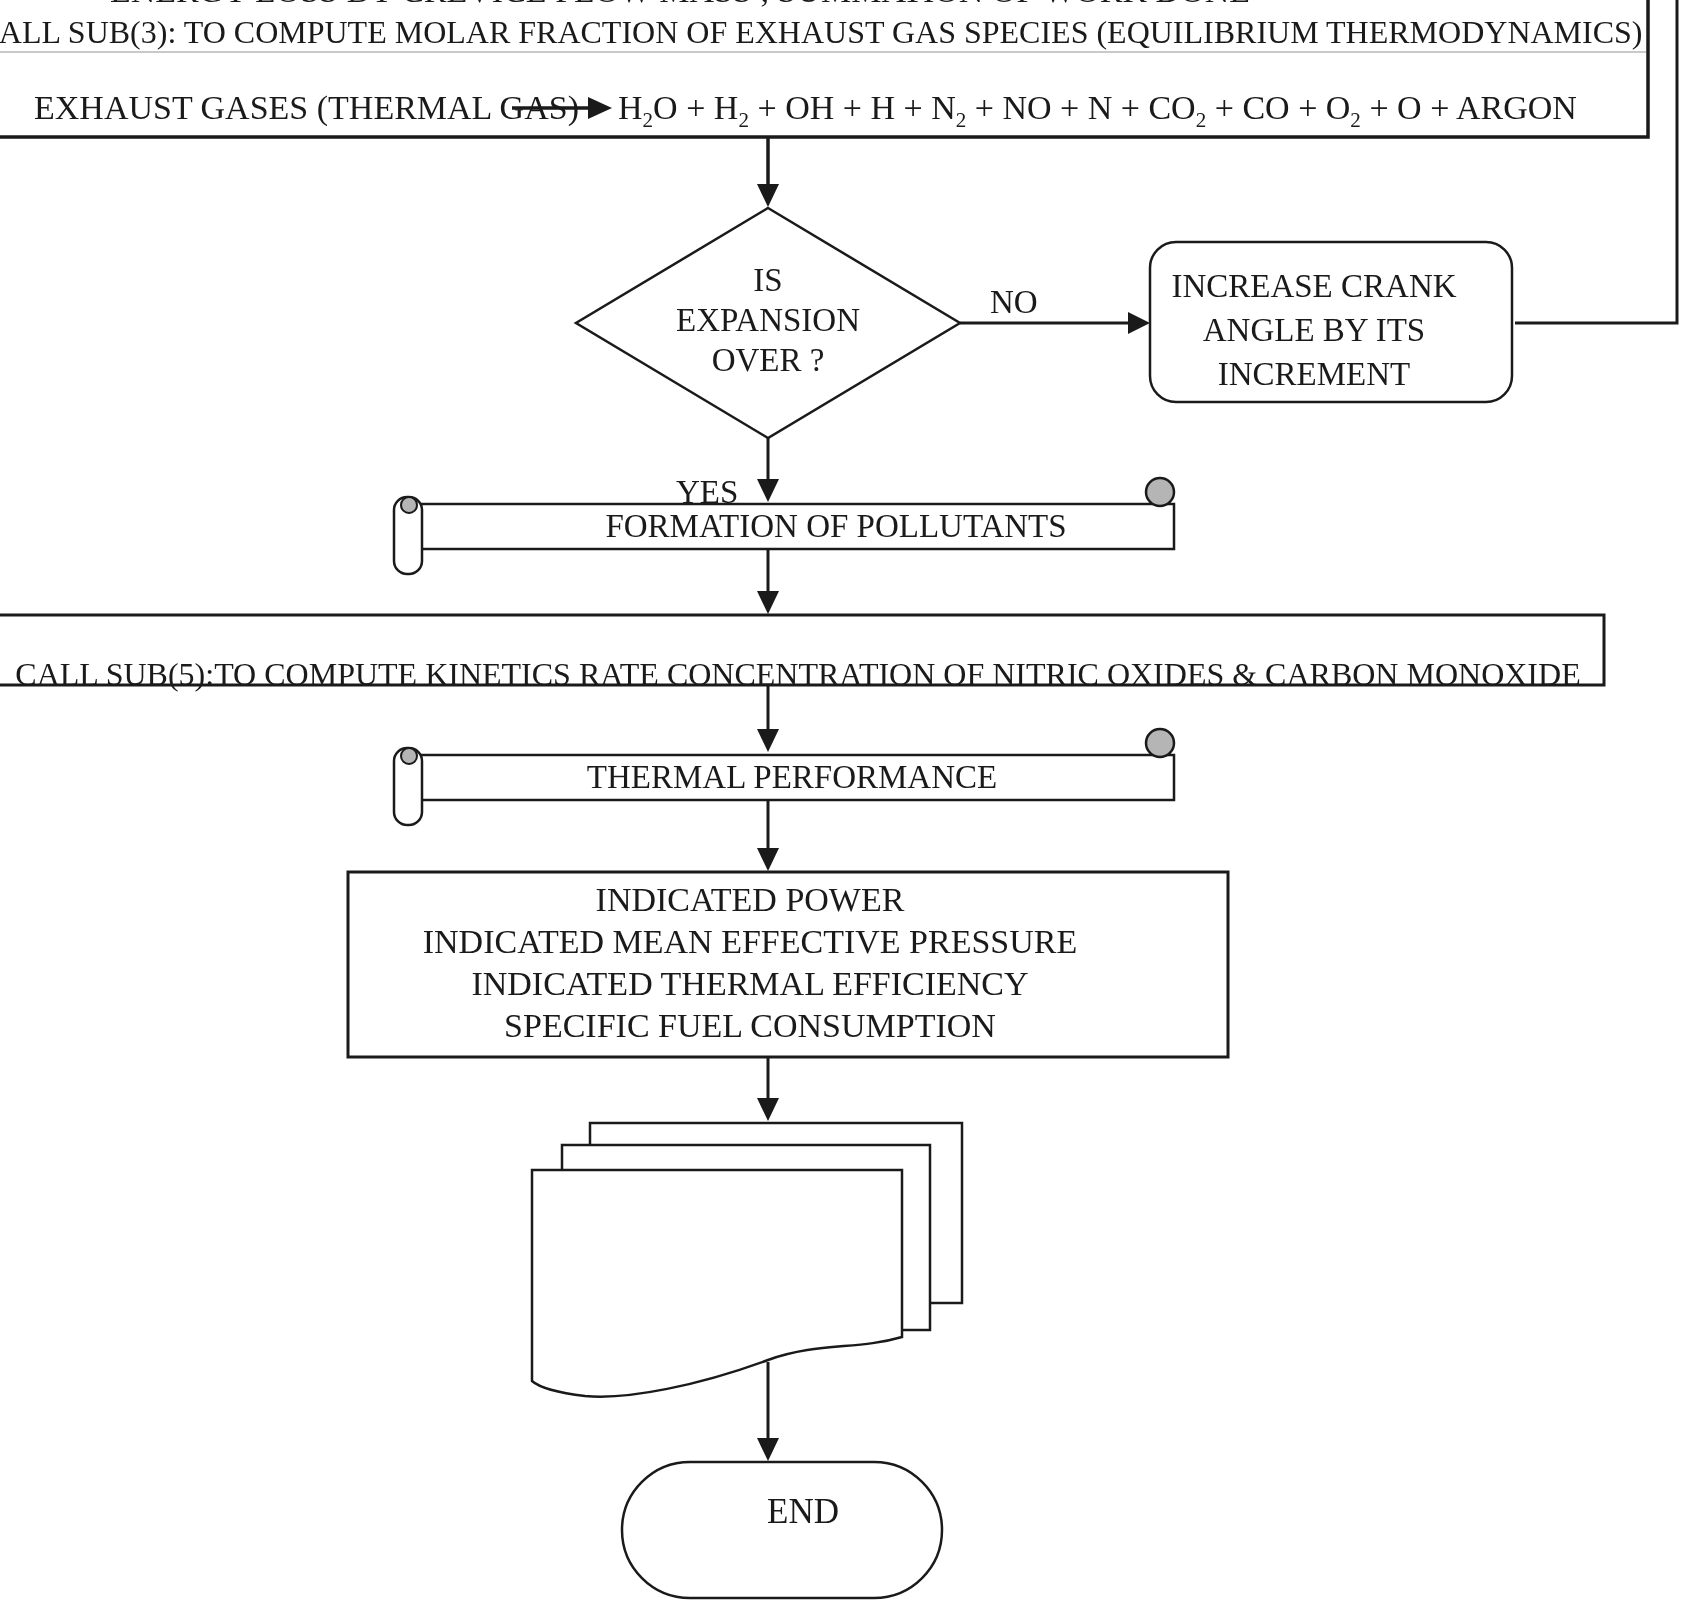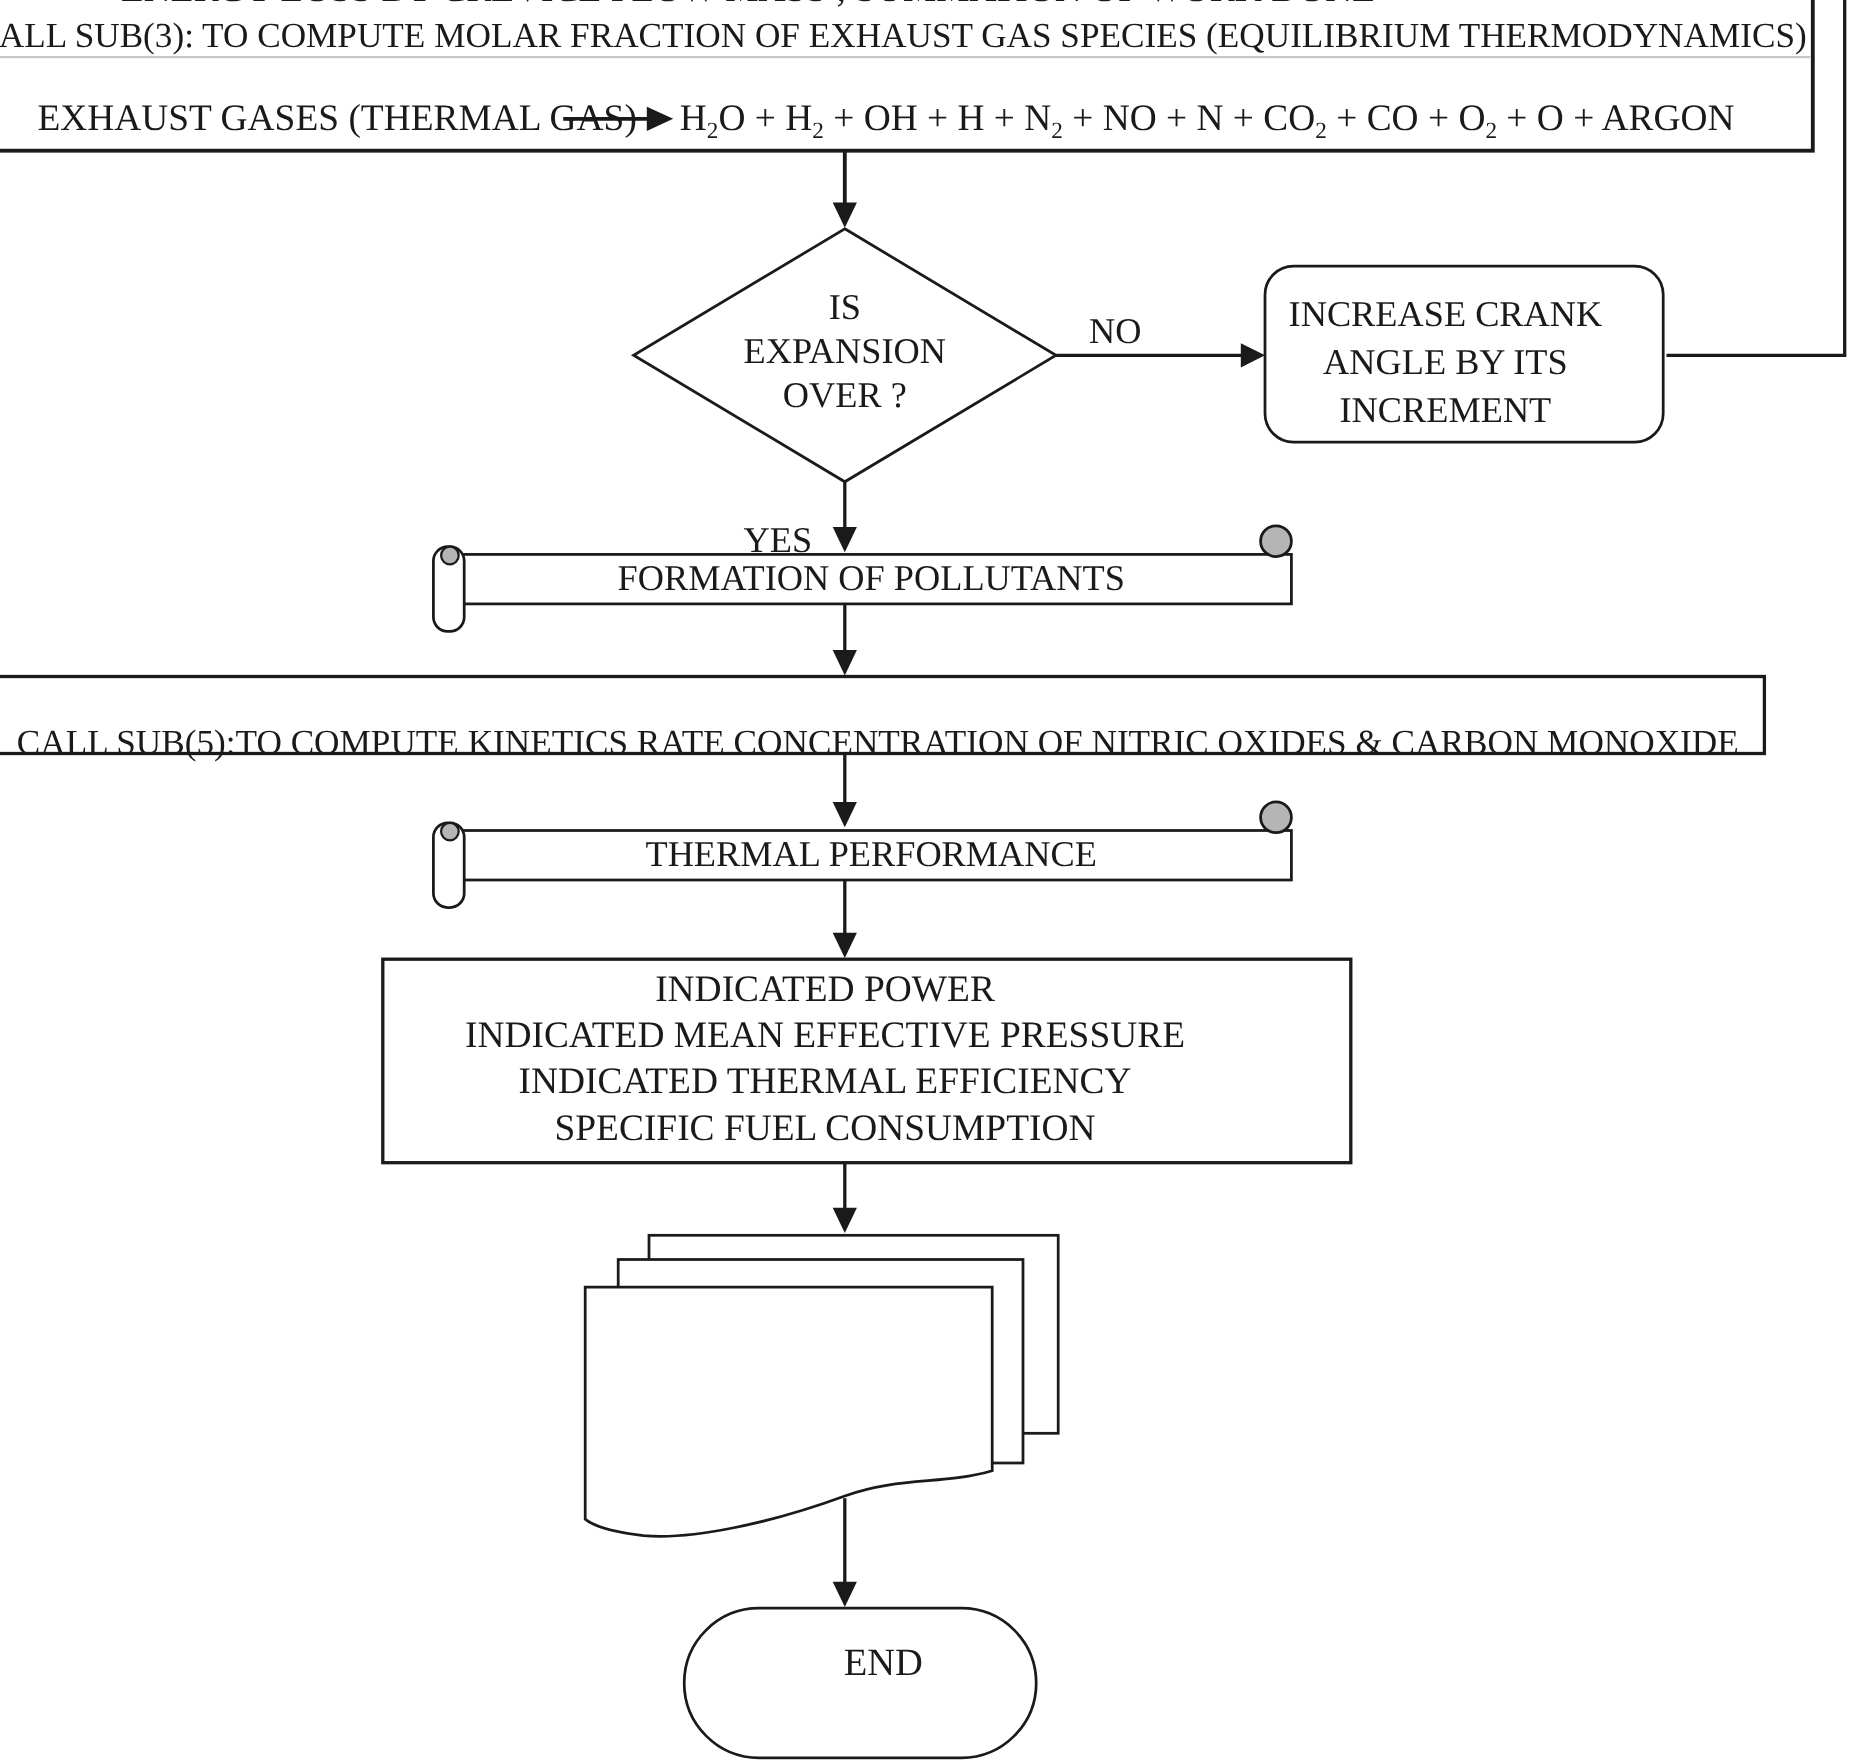--- a/index.html
+++ b/index.html
@@ -26,21 +26,21 @@
   sub{font-size:0.62em;line-height:0;}
   
   #t-top1{left:-30px;top:-26px;width:1420px;font-size:34px;line-height:34px;}
   #t-top2{left:-26px;top:14px;width:1672px;font-size:32px;line-height:36px;}
   #t-exhaust{left:34px;top:88px;font-size:34px;}
   #t-formula{left:618px;top:88px;font-size:34px;}
   #t-diamond{left:576px;top:260px;width:384px;}
   #t-no{left:990px;top:282px;}
   #t-yes{left:676px;top:441px;margin-top:31px;}
   #t-crank{left:1152px;top:264px;width:324px;line-height:44px;}
-  #t-formation{left:424px;top:506px;width:736px;}
+  #t-formation{left:424px;top:506px;width:736px;padding-left:44px;}
   #t-call5{left:6px;top:631px;width:1584px;font-size:32px;line-height:36px;margin-top:25px;}
   #t-engine{left:424px;top:757px;width:736px;}
   #t-indicated{left:350px;top:879px;width:800px;font-size:34px;line-height:42px;}
   #t-doc{left:534px;top:1212px;width:366px;}
   #t-end{left:644px;top:1492px;width:318px;font-size:35px;}
 </style>
 </head>
 <body>
 
 <div class="canvas">

